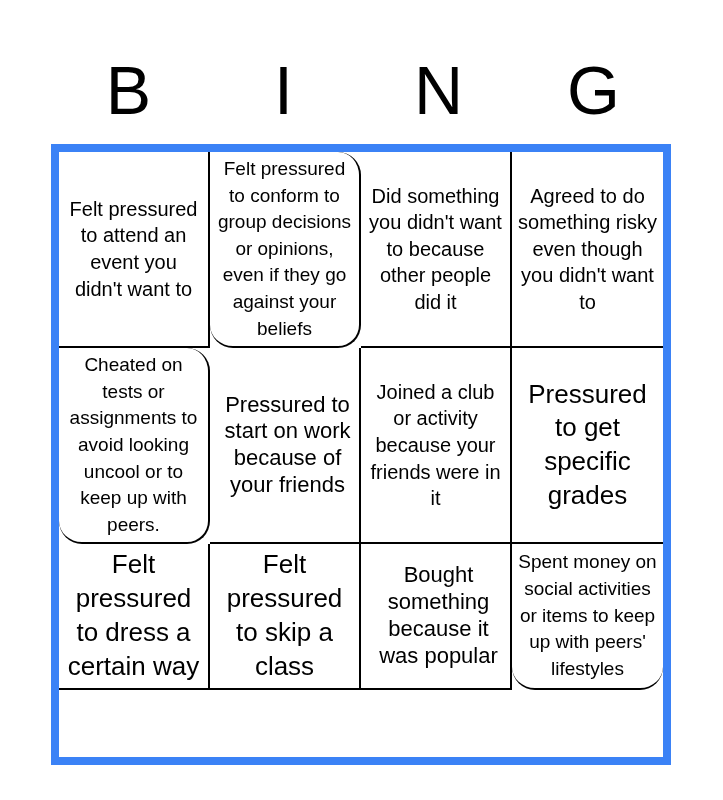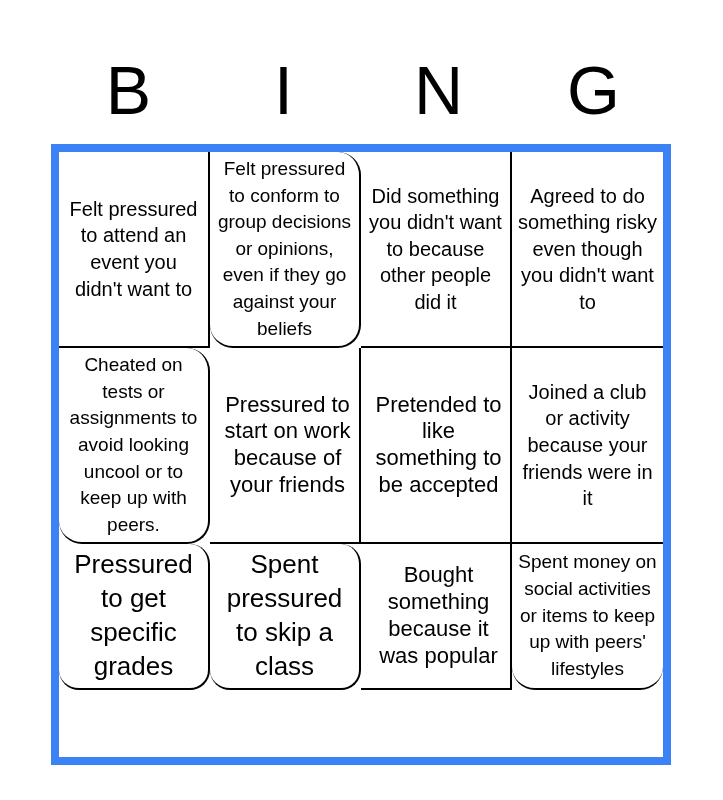--- a/index.html
+++ b/index.html
@@ -6,41 +6,41 @@
     body { width: 723px; height: 800px; position: relative; font-family: "Liberation Sans", sans-serif; color: #000; overflow: hidden; }
     .header { position: absolute; left: 51px; top: 52px; width: 620px; height: 76px; display: flex; }
     .header .letter { width: 155px; text-align: center; font-size: 68px; line-height: 76px; font-family: "Liberation Sans", sans-serif; }
     .grid { position: absolute; left: 51px; top: 144px; width: 620px; height: 621px; border: 8px solid #3b82f6; box-sizing: border-box; display: grid; grid-template-columns: repeat(4, 1fr); grid-template-rows: repeat(4, 1fr); }
     .cell { border-right: 2px solid #000; border-bottom: 2px solid #000; display: flex; align-items: center; justify-content: center; text-align: center; padding: 4px 6px; box-sizing: border-box; line-height: 1.12; font-family: "Liberation Sans", sans-serif; }
     .cell:nth-child(4n) { border-right: none; }
     .cell:nth-child(n+13) { border-bottom: none; }
     .fs-s { font-size: 19px; line-height: 1.4; border-radius: 23px; }
     .fs-m { font-size: 20px; line-height: 1.33; }
     .fs-l { font-size: 22px; line-height: 1.22; padding-left: 12px; }
-    .fs-xl { font-size: 26px; line-height: 1.3; border-radius: 20px; }
+    .fs-xl { font-size: 26px; line-height: 1.3; }
   </style>
 </head>
 <body>
 
 <div class="header">
   <div class="letter">B</div>
   <div class="letter">I</div>
   <div class="letter">N</div>
   <div class="letter">G</div>
 </div>
 
 <div class="grid">
   <div class="cell fs-m">Felt pressured to attend an event you didn't want to</div>
   <div class="cell fs-s">Felt pressured to conform to group decisions or opinions, even if they go against your beliefs</div>
   <div class="cell fs-m">Did something you didn't want to because other people did it</div>
   <div class="cell fs-m">Agreed to do something risky even though you didn't want to</div>
 
   <div class="cell fs-s">Cheated on tests or assignments to avoid looking uncool or to keep up with peers.</div>
   <div class="cell fs-l">Pressured to start on work because of your friends</div>
-  <div class="cell fs-l">Pretended to like something to be accepted</div>
 
   <div class="cell fs-m">Joined a club or activity because your friends were in it</div>
   <div class="cell fs-xl">Pressured to get specific grades</div>
+  <div class="cell fs-xl">Felt pressured to dress a certain way</div>
 
-  <div class="cell fs-xl">Spent pressured to skip a class</div>
+  <div class="cell fs-xl">Felt pressured to skip a class</div>
   <div class="cell fs-l">Bought something because it was popular</div>
   <div class="cell fs-s">Spent money on social activities or items to keep up with peers' lifestyles</div>
 </div>
 
 </body></html>

